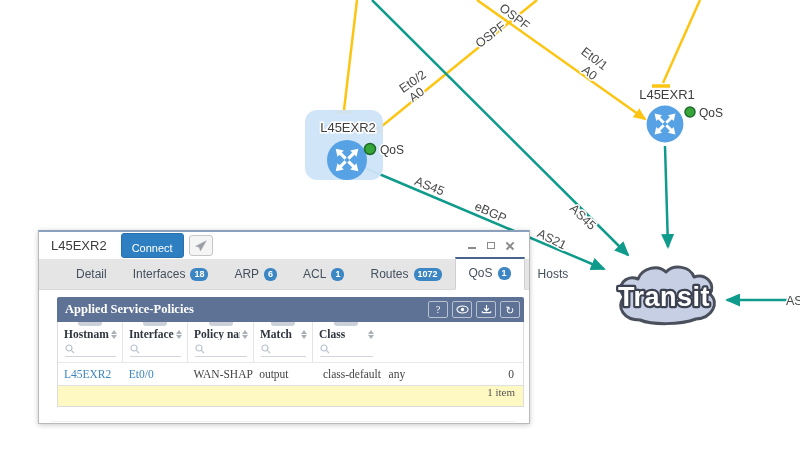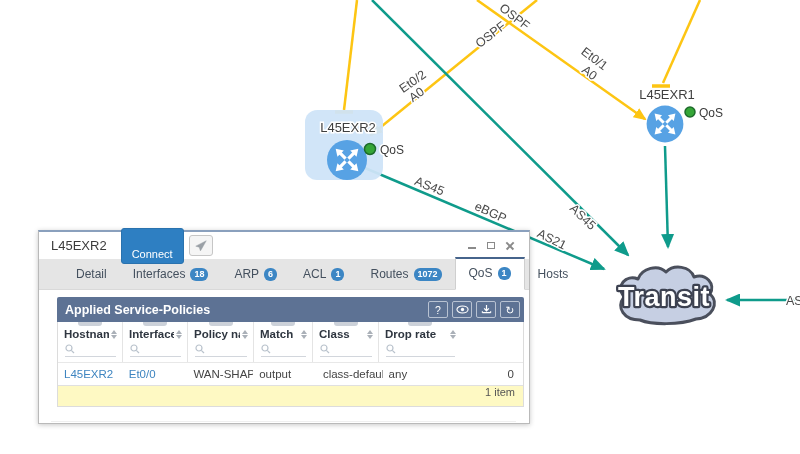--- a/index.html
+++ b/index.html
@@ -16,21 +16,21 @@
   .cloud-label{font-size:27px;font-weight:bold;fill:#fff;paint-order:stroke;stroke:#3c4150;
                stroke-width:4.5px;stroke-linejoin:round;letter-spacing:.5px;}
 
   
   .popup{position:absolute;left:38px;top:230px;width:492px;height:194px;background:#fff;
          border:1px solid #b9b9b9;border-top:2px solid #8aa0bd;z-index:10;
          box-shadow:0 1px 5px rgba(0,0,0,.22);box-sizing:border-box;font-size:12px;color:#333;}
   .titlebar{height:27px;display:flex;align-items:center;padding:0 10px 0 12px;}
   .title{font-size:13px;color:#3c3c3c;margin-right:14px;}
   .btn-connect{background:#2e7fc2;color:#fff;border:1px solid #2a72ae;border-radius:3px;
-               font-size:11px;padding:19px 10px 3px;cursor:pointer;font-family:inherit;}
+               font-size:11px;padding:8px 10px 3px;cursor:pointer;font-family:inherit;}
   .btn-plane{margin-left:5px;width:22px;height:19px;border:1px solid #c6c6c6;background:#f5f5f5;
              border-radius:3px;display:flex;align-items:center;justify-content:center;cursor:pointer;}
   .win-controls{margin-left:auto;display:flex;align-items:center;gap:9px;margin-right:4px;}
   .wc{display:inline-block;cursor:pointer;position:relative;width:10px;height:10px;}
   .wc-min::after{content:"";position:absolute;left:1px;top:6px;width:8px;height:2px;background:#8a8a8a;}
   .wc-max::after{content:"";position:absolute;left:1px;top:1px;width:6px;height:5px;
                  border:1.5px solid #8a8a8a;}
   .wc-close::before,.wc-close::after{content:"";position:absolute;left:0;top:4px;width:10px;height:1.6px;
                  background:#8a8a8a;}
   .wc-close::before{transform:rotate(45deg);}
@@ -40,21 +40,21 @@
   .tabbar{height:31px;display:flex;align-items:flex-end;background:#e5e5e5;
           border-bottom:1px solid #d9d9d9;padding-left:24px;box-sizing:border-box;}
   .tab{display:flex;align-items:center;padding:6px 13px 8px;font-size:12px;color:#44505e;
        cursor:pointer;white-space:nowrap;}
   .tab .badge{margin-left:5px;background:#3c86c4;color:#fff;font-size:9px;line-height:1;
               padding:2px 4px 2px;border-radius:6px;font-weight:bold;}
   .tab.active{background:#fff;border:1px solid #cfcfcf;border-top:2px solid #46648c;
               border-bottom:1px solid #fff;margin-bottom:-1px;padding-top:7px;padding-bottom:9px;}
 
   
-  .content{padding:7px 9px 0 18px;}
+  .content{padding:7px 9px 0 18px;font-family:Liberation Serif, serif;}
   .panel-head{width:467px;height:25px;background:#5d7294;border-radius:2px 2px 0 0;display:flex;
               align-items:center;box-sizing:border-box;padding:0 4px 0 8px;}
   .panel-title{color:#fff;font-size:12.5px;font-weight:bold;}
   .panel-btns{margin-left:auto;display:flex;gap:4px;}
   .pbtn{width:20px;height:17px;border:1px solid #b8c2d2;border-radius:2px;background:transparent;
         color:#fff;font-size:10.5px;display:flex;align-items:center;justify-content:center;
         cursor:pointer;font-family:inherit;padding:0;}
 
   
   .tbl{width:467px;border:1px solid #dcdcdc;border-top:none;box-sizing:border-box;}
@@ -302,35 +302,20 @@
                   <i class="up"></i>
                   <i class="dn"></i>
                 </span>
               </span>
             <span class="filter">
               <svg width="10" height="10" viewBox="0 0 10 10">
                 <circle cx="4" cy="4" r="3" fill="none" stroke="#b9c2cc" stroke-width="1.2"></circle>
                 <line x1="6.3" y1="6.3" x2="9" y2="9" stroke="#b9c2cc" stroke-width="1.2"></line>
                 </svg></span>
           </div>
-          <div class="th c6">
-            <span class="grip"></span>
-            <span class="th-row">
-                <span class="th-label">Drop rate</span>
-                <span class="sort">
-                  <i class="up"></i>
-                  <i class="dn"></i>
-                </span>
-              </span>
-            <span class="filter">
-              <svg width="10" height="10" viewBox="0 0 10 10">
-                <circle cx="4" cy="4" r="3" fill="none" stroke="#b9c2cc" stroke-width="1.2"></circle>
-                <line x1="6.3" y1="6.3" x2="9" y2="9" stroke="#b9c2cc" stroke-width="1.2"></line>
-                </svg></span>
-          </div>
         </div>
 
         <div class="trow">
           <div class="td link c0">L45EXR2</div>
           <div class="td link c1">Et0/0</div>
           <div class="td c2">WAN-SHAPER</div>
           <div class="td c3">output</div>
           <div class="td c4">class-default</div>
           <div class="td c5">any</div>
           <div class="td num c6">0</div>

